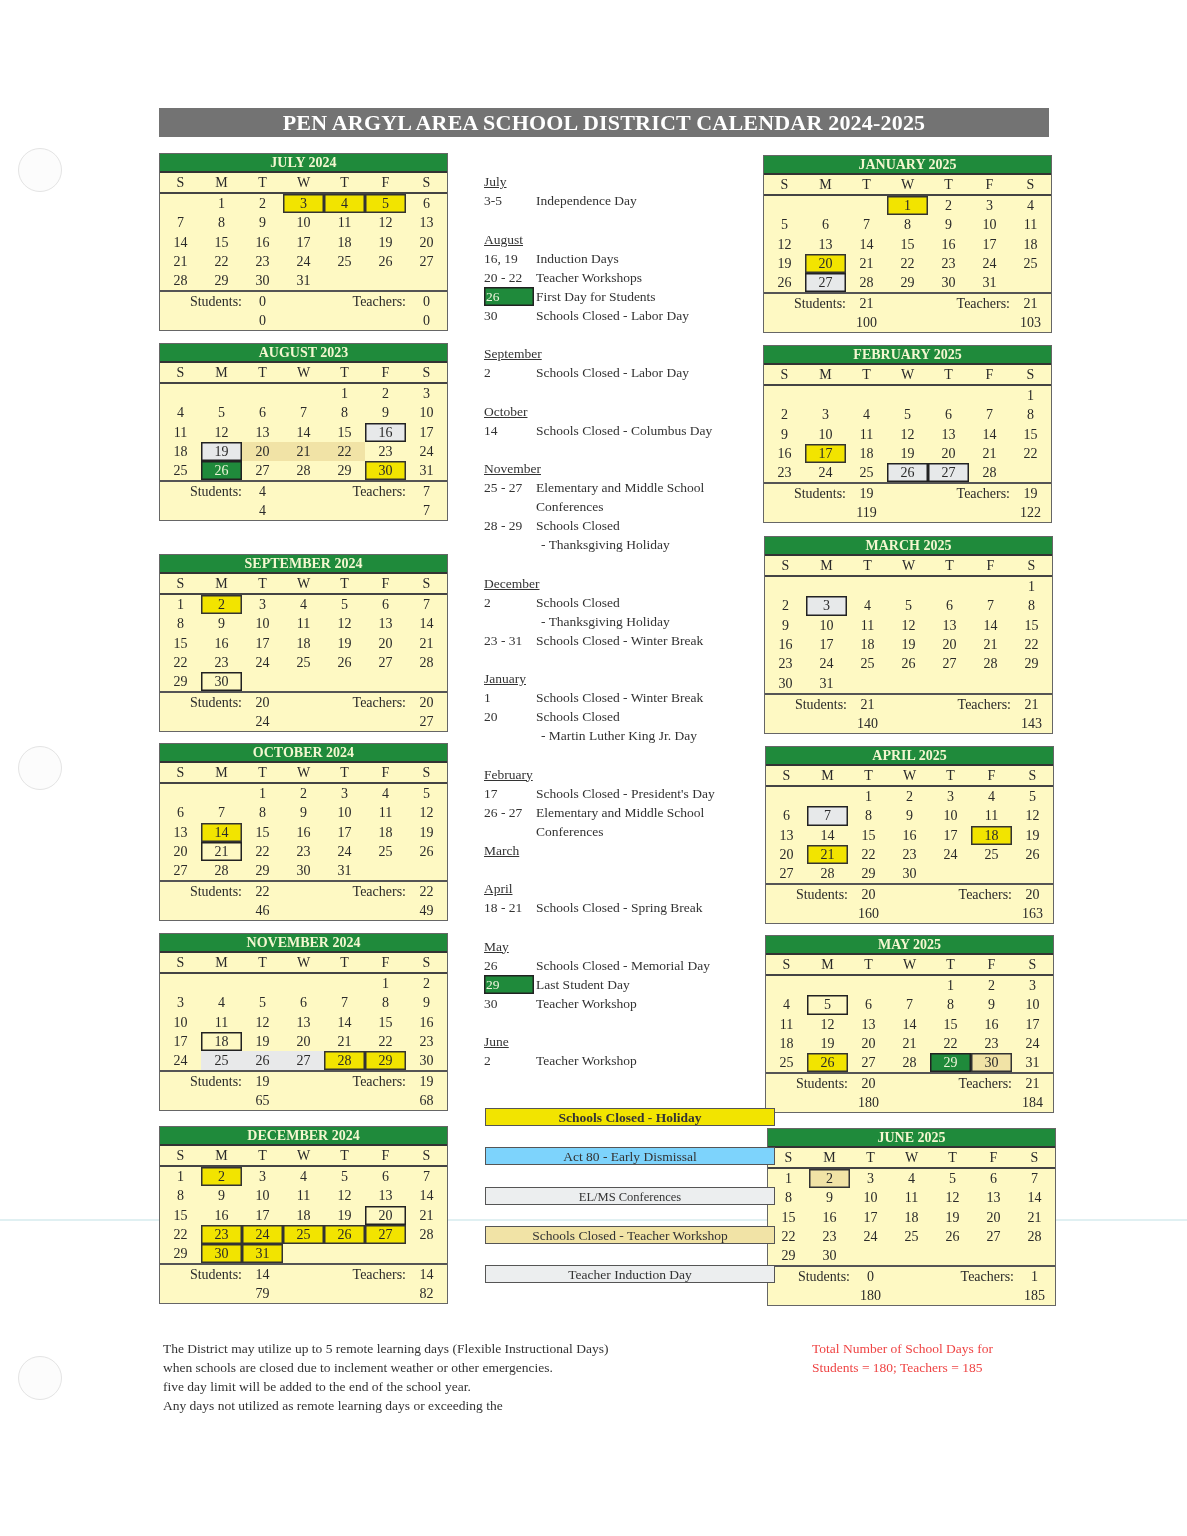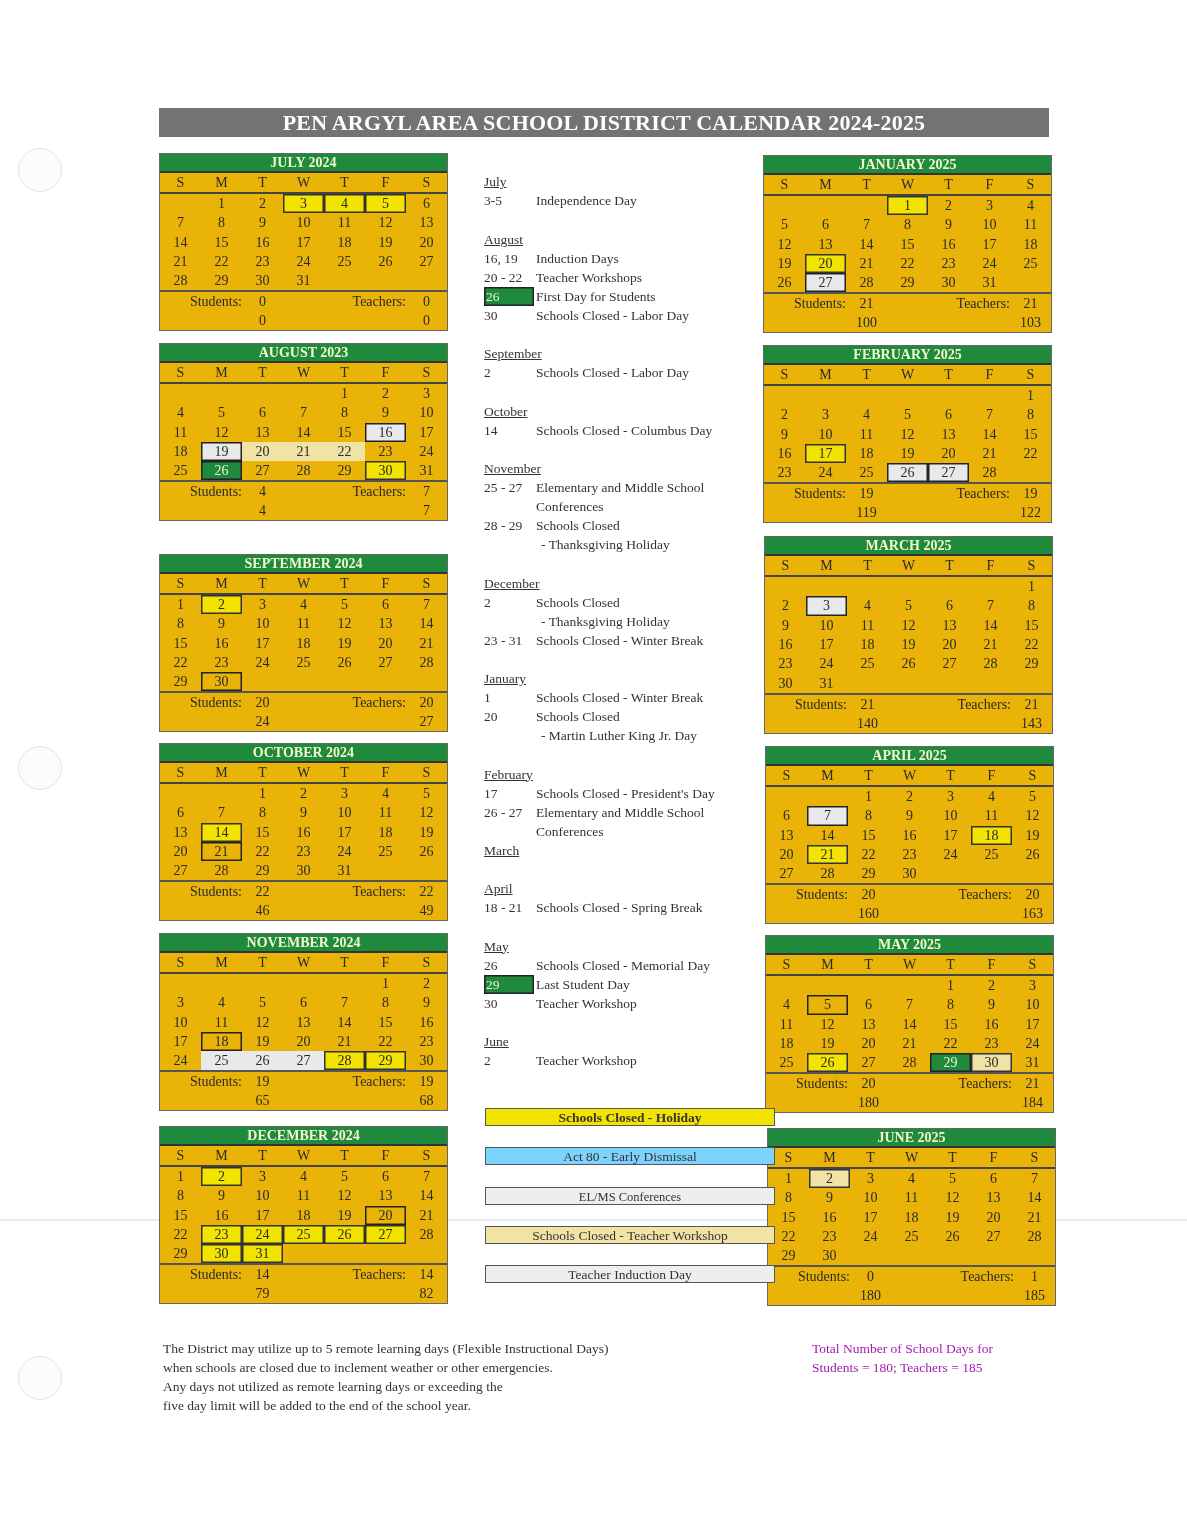--- a/index.html
+++ b/index.html
@@ -1,18 +1,18 @@
 <!DOCTYPE html>
 <html><head>
 <meta charset="utf-8">
 <style>
   html, body { margin:0; padding:0; background:#ffffff; }
   body { width:1187px; height:1536px; position:relative; font-family:"Liberation Serif", "DejaVu Serif", serif; color:#2a2a2a; overflow:hidden; }
   .title-bar { position:absolute; left:159px; top:108px; width:890px; height:29px; background:#737373; color:#fff; font-weight:bold; font-size:22px; text-align:center; line-height:30px; letter-spacing:0.2px; }
-  .cal { position:absolute; width:287px; border:1.5px solid #666; background:#eab308; }
+  .cal { position:absolute; width:287px; border:1.5px solid #666; background:#fef9c3; }
   .cal .hdr { background:#1f8a3b; color:#f4f7d0; font-weight:bold; font-size:14px; text-align:center; height:17px; line-height:18px; border-bottom:2px solid #333; }
   .cal table { border-collapse:collapse; width:100%; table-layout:fixed; }
   .cal td { text-align:center; font-size:14px; height:19px; padding:0; line-height:19px; }
   .cal .dow td { border-bottom:2px solid #444; height:18px; font-size:14px; }
   .cal .weeks td { height:19.3px; }
   .cal .foot { border-top:2px solid #555; font-size:14px; }
   .cal .foot td { height:19px; }
   .hl-yellow { background:#f2e400; box-shadow: inset 0 0 0 1.5px #333; }
   .hl-outline { box-shadow: inset 0 0 0 1.5px #222; }
   .hl-gray { background:#e7e9ea; box-shadow: inset 0 0 0 1.5px #222; }
@@ -27,21 +27,21 @@
   .ev-date.green { background:#1f8a3b; color:#f0f5dc; box-shadow: inset 0 0 0 1.5px #222; margin-right:2px; width:50px; padding-left:2px; box-sizing:border-box;}
   .ev-text { flex:1; white-space:nowrap; }
   .ev-spacer { height:19.5px; }
   .legend-item { position:absolute; left:485px; width:290px; height:18px; border:1.5px solid #555; text-align:center; font-size:13.5px; line-height:18px; color:#333; box-sizing:border-box; }
   .leg-yellow { background:#f2e400; font-weight:bold; }
   .leg-white { background:#7dd3fc; }
   .leg-gray { background:#eceeef; font-size:12.5px; }
   .leg-tan { background:#f1e3a6; }
   .leg-gray2 { background:#eceeef; }
   .note { position:absolute; left:163px; top:1339px; width:560px; font-size:13.5px; line-height:19px; color:#333; }
-  .total { position:absolute; left:812px; top:1339px; width:240px; font-size:13.5px; line-height:19px; color:#a21caf; }
+  .total { position:absolute; left:812px; top:1339px; width:240px; font-size:13.5px; line-height:19px; color:#ef4444; }
   .punch { position:absolute; left:18px; width:42px; height:42px; border-radius:50%; border:1px solid #e4e4e4; background:#fcfcfc; }
   .scanline { position:absolute; left:0; top:1219px; width:1187px; height:2px; background:#d8ecef; opacity:0.8; }
 </style>
 </head>
 <body>
 
 <div class="punch" style="top:148px;"></div>
 <div class="punch" style="top:746px;"></div>
 <div class="punch" style="top:1356px;"></div>
 <div class="scanline"></div>
@@ -1113,20 +1113,20 @@
     <div class="legend-item leg-yellow" style="top: 1108px;">Schools Closed - Holiday</div>
     <div class="legend-item leg-white" style="top: 1147px;">Act 80 - Early Dismissal</div>
     <div class="legend-item leg-gray" style="top: 1187px;">EL/MS Conferences</div>
     <div class="legend-item leg-tan" style="top: 1226px;">Schools Closed - Teacher Workshop</div>
     <div class="legend-item leg-gray2" style="top: 1265px;">Teacher Induction Day</div>
   </div>
 
 <div class="note">
   <div>The District may utilize up to 5 remote learning days (Flexible Instructional Days)</div>
   <div>when schools are closed due to inclement weather or other emergencies.</div>
+  <div>five day limit will be added to the end of the school year.</div>
   <div>Any days not utilized as remote learning days or exceeding the</div>
-  <div>five day limit will be added to the end of the school year.</div>
 </div>
 
 <div class="total">
   <div>Total Number of School Days for</div>
   <div>Students = 180; Teachers = 185</div>
 </div>
 
 </body></html>

